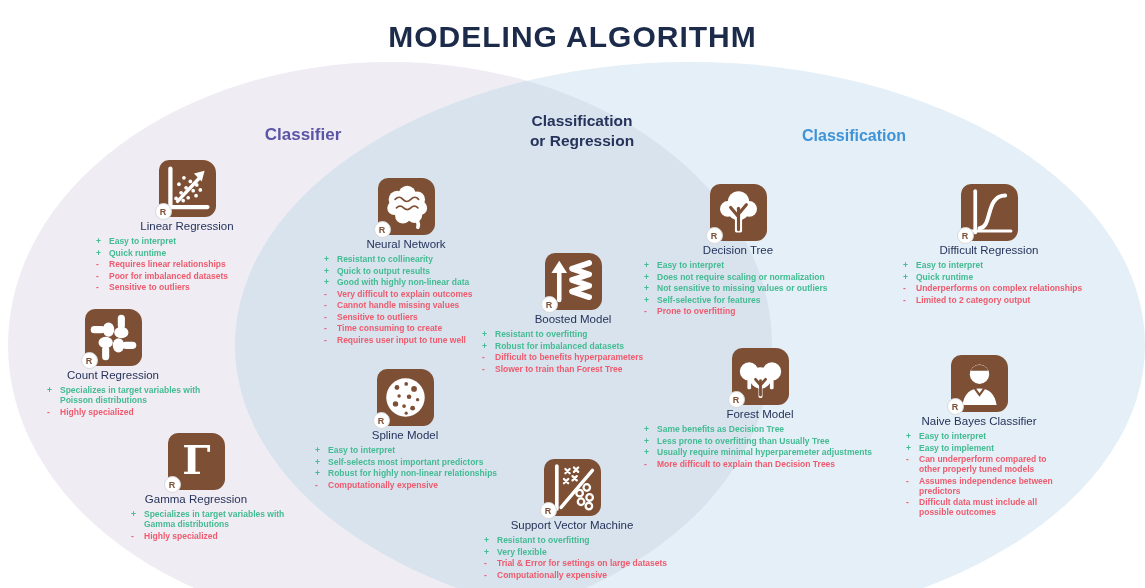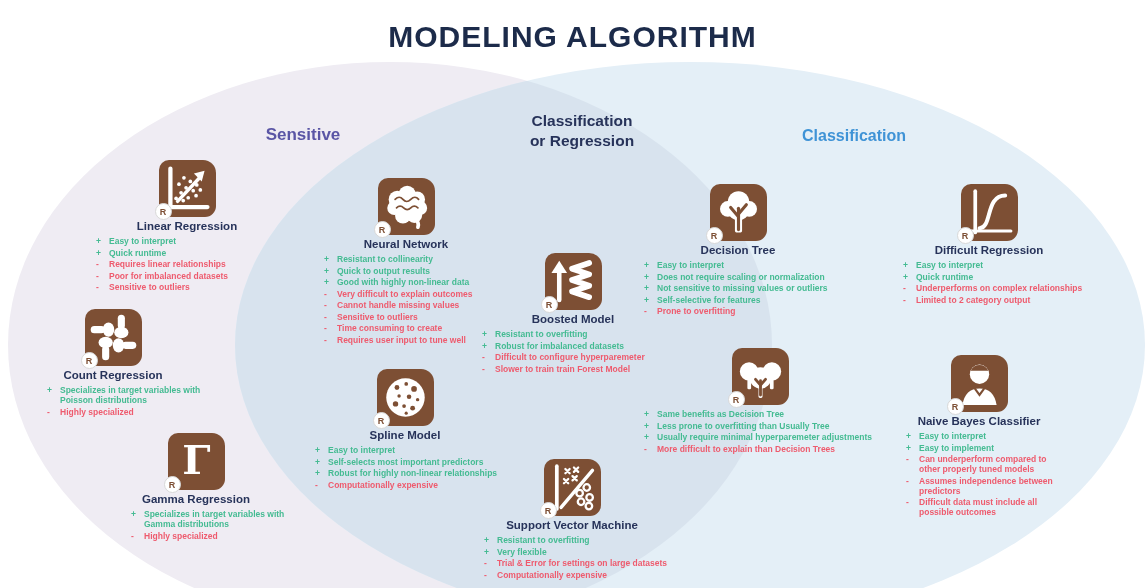--- a/index.html
+++ b/index.html
@@ -31,21 +31,21 @@
           border-radius:10px 13px 11px 13px;}
   .glyph{position:absolute;inset:0;width:100%;height:100%;}
   .ws{stroke:#fff;fill:none;stroke-linecap:round;}
   .wf{fill:#fff;}
   .bs{stroke:var(--icon-brown);fill:none;stroke-linecap:round;}
   .bf{fill:var(--icon-brown);}
   .gamma-t{font-family:"DejaVu Serif",serif;font-size:28px;font-weight:bold;}
   .rbadge{position:absolute;left:-4px;bottom:-3px;width:15px;height:15px;border-radius:50%;
           background:#fff;border:1px solid #d8d8d8;color:var(--icon-brown);
           font-size:9px;font-weight:bold;display:flex;align-items:center;justify-content:center;}
-  .algo-label{margin-top:3px;text-align:center;font-size:11.5px;font-weight:bold;
+  .algo-label{margin-top:3px;text-align:center;font-size:11.5px;font-weight:normal;
               color:var(--label-navy);white-space:nowrap;}
   .plist{list-style:none;margin:4px 0 0 0;padding:0;font-size:8.5px;font-weight:bold;line-height:1.18;}
   .plist li{display:flex;margin-bottom:1.5px;}
   .plist .mark{flex:0 0 13px;padding-left:2px;}
   .plist li.pro{color:var(--pro-green);}
   .plist li.con{color:var(--con-red);}
 
   
   .pos-linear{left:94px;top:160px;width:186px;}
   .pos-count{left:15px;top:309px;width:196px;}   .pos-count .plist{padding-left:30px;}
@@ -72,21 +72,21 @@
       </defs>
     <ellipse class="el-left" cx="390" cy="345" rx="382" ry="283"></ellipse>
     <ellipse class="el-right" cx="690" cy="345" rx="455" ry="283"></ellipse>
     <g clip-path="url(#clipL)">
       <ellipse class="el-overlap" cx="690" cy="345" rx="455" ry="283"></ellipse>
     </g>
   </svg>
 
   <div class="title">MODELING ALGORITHM</div>
 
-  <div class="hdr hdr-left">Sensitive</div>
+  <div class="hdr hdr-left">Classifier</div>
   <div class="hdr hdr-mid">
     <span>Classification</span><br>
     <span>or Regression</span>
   </div>
   <div class="hdr hdr-right">Classification</div>
 
   <div class="algo pos-linear">
     <div class="pillow">
       <svg class="glyph" viewBox="0 0 40 40">
         <path class="ws" stroke-width="3" d="M8 6V33M8 33H34"></path>
@@ -253,25 +253,25 @@
         <li class="pro">
           <span class="mark">+</span>
           <span class="ptext">Resistant to overfitting</span>
         </li>
         <li class="pro">
           <span class="mark">+</span>
           <span class="ptext">Robust for imbalanced datasets</span>
         </li>
         <li class="con">
           <span class="mark">-</span>
-          <span class="ptext">Difficult to configure hyperparemeter</span>
-        </li>
-        <li class="con">
-          <span class="mark">-</span>
-          <span class="ptext">Slower to train train Forest Model</span>
+          <span class="ptext">Difficult to benefits hyperparameters</span>
+        </li>
+        <li class="con">
+          <span class="mark">-</span>
+          <span class="ptext">Slower to train than Forest Tree</span>
         </li>
       </ul>
   </div>
 
   <div class="algo pos-spline">
     <div class="pillow">
       <svg class="glyph" viewBox="0 0 40 40">
         <circle class="wf" cx="20" cy="20" r="13.5"></circle>
         <g class="bf">
             <circle cx="14" cy="13" r="1.7"></circle>
@@ -406,20 +406,21 @@
             <rect x="18.6" y="27" width="2.8" height="8" rx="1"></rect>
           </g>
         <g class="bs" stroke-width="2">
             <path d="M20 33V23"></path>
             <path d="M20 26l-3.5-4"></path>
             <path d="M20 26l3.5-4"></path>
           </g>
       </svg>
       <span class="rbadge">R</span>
     </div>
+    <div class="algo-label">Forest Model</div>
     <ul class="plist">
         <li class="pro">
           <span class="mark">+</span>
           <span class="ptext">Same benefits as Decision Tree</span>
         </li>
         <li class="pro">
           <span class="mark">+</span>
           <span class="ptext">Less prone to overfitting than Usually Tree</span>
         </li>
         <li class="pro">

